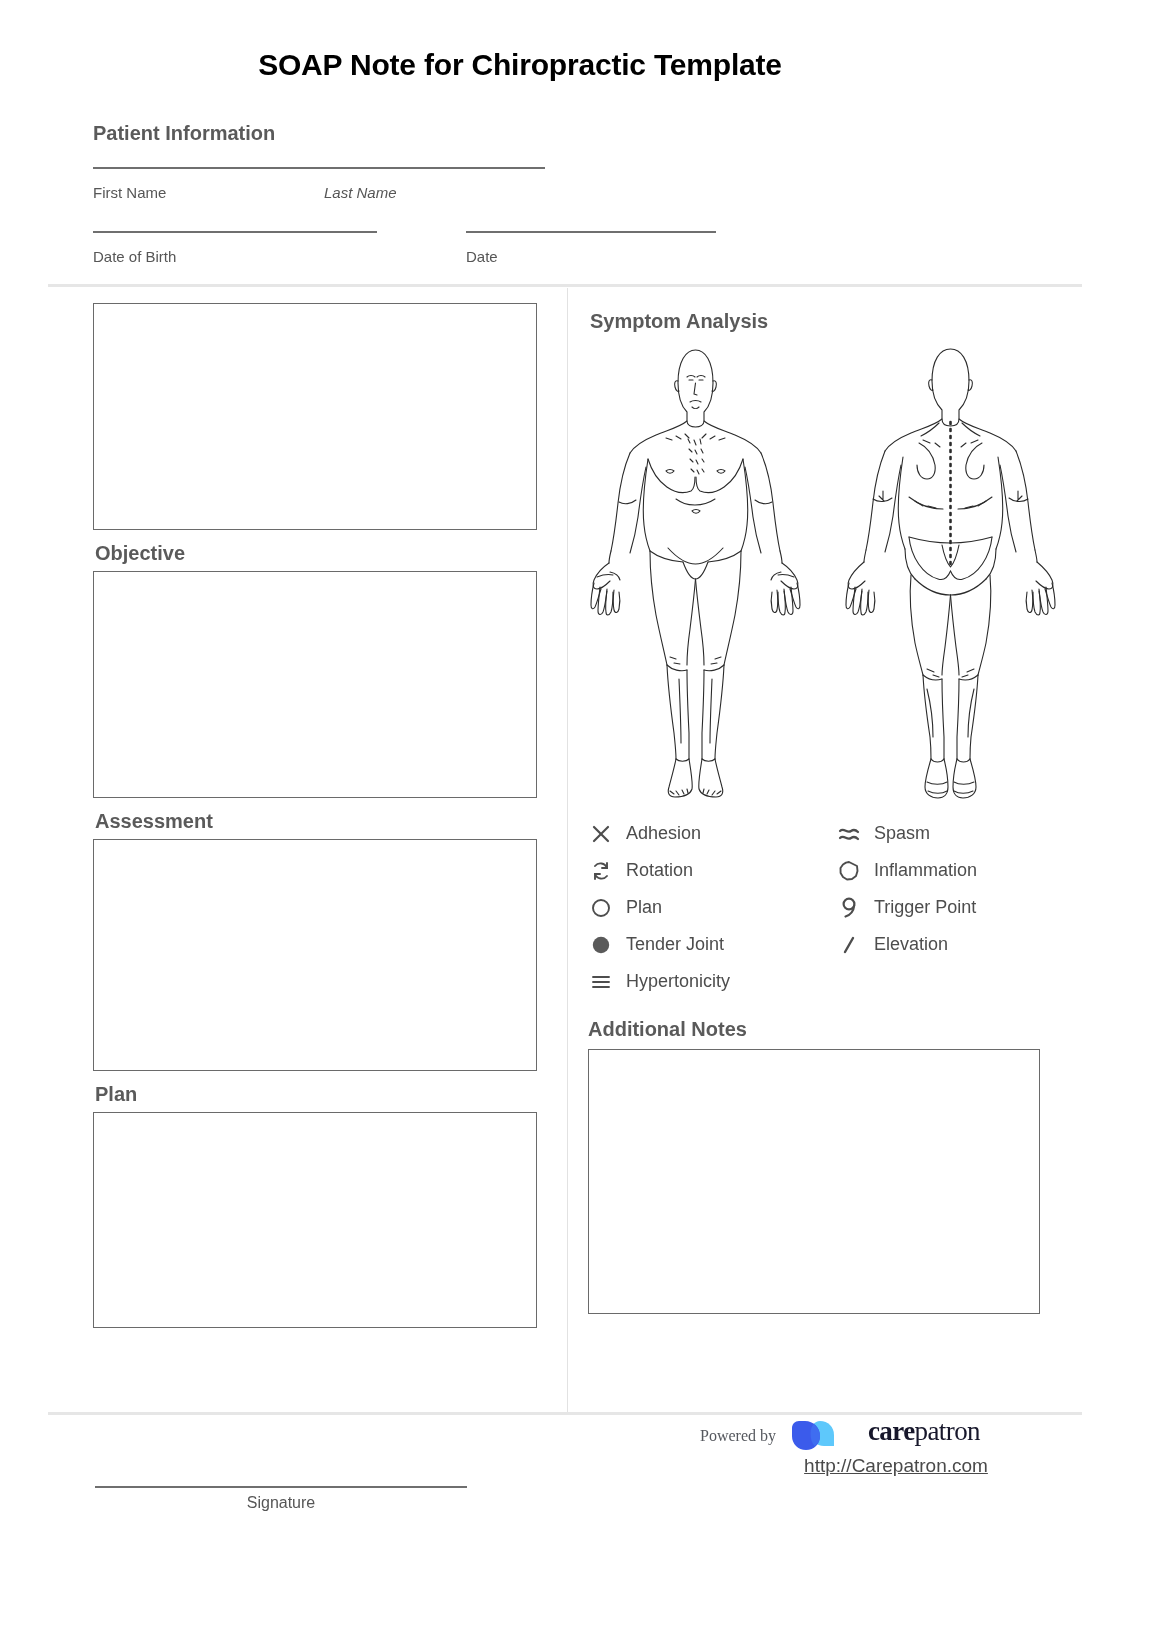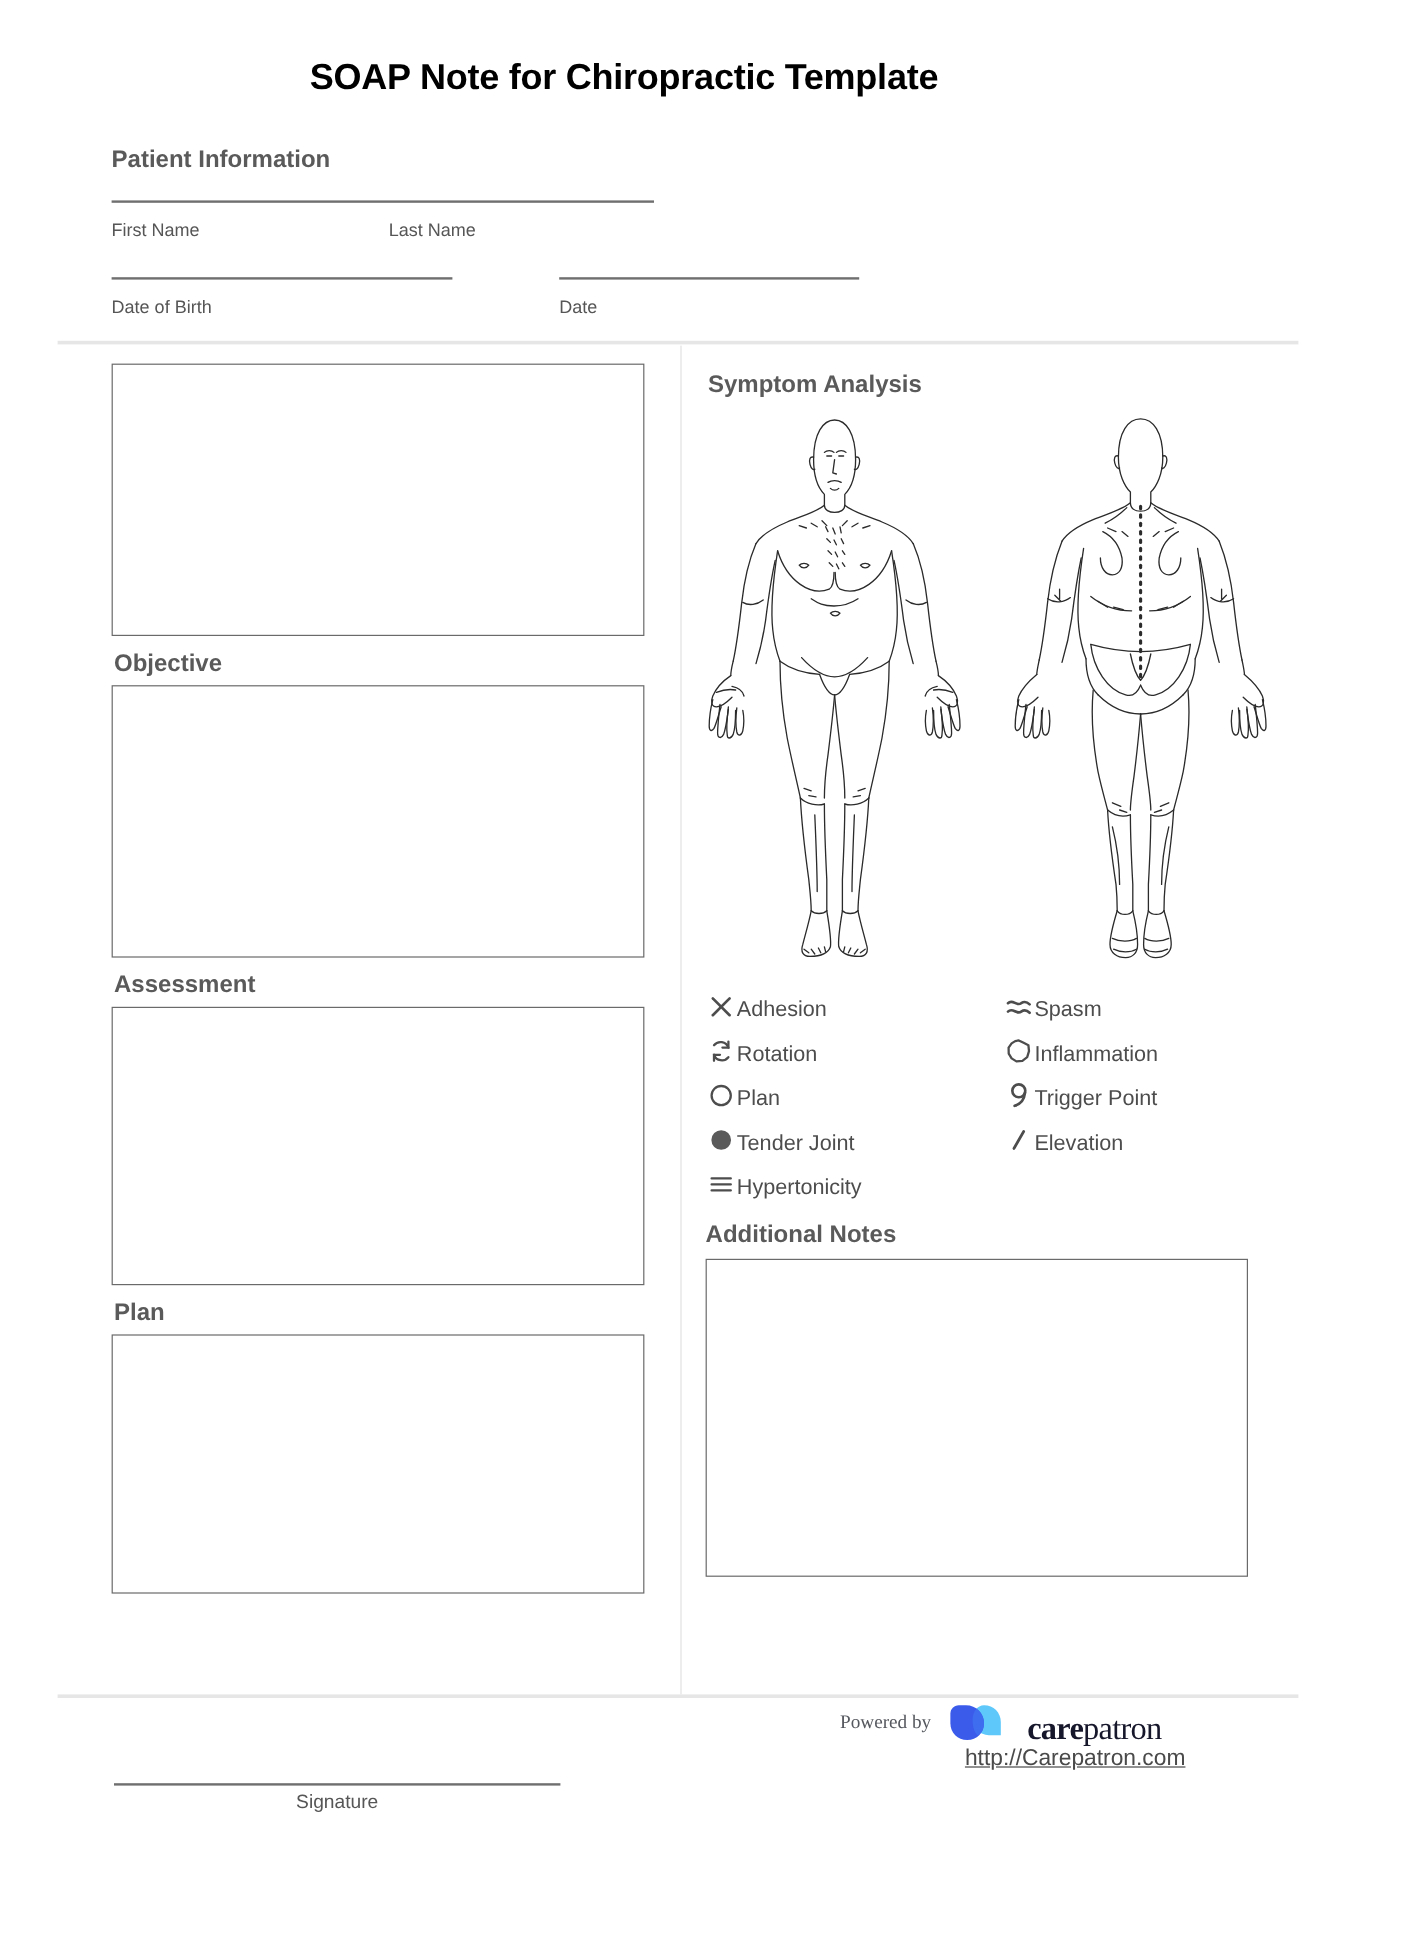--- a/index.html
+++ b/index.html
@@ -63,21 +63,21 @@
   .field-label {
     position: absolute;
     font-size: 15px;
     color: #565656;
     top: 17px;
   }
 
   
   .line-name   { left: 0px;   width: 452px; top: 0px; }
   .lbl-first   { left: 0px; }
-  .lbl-last    { left: 231px; }
+  .lbl-last    { left: 231px; font-style: italic; }
 
   
   .line-dob    { left: 0px;   width: 284px; top: 0px; }
   .line-date   { left: 373px; width: 250px; top: 0px; }
   .lbl-dob     { left: 0px; }
   .lbl-date    { left: 373px; }
 
   
   .hr-top {
     position: absolute;
@@ -155,21 +155,22 @@
   .legend {
     position: relative;
     margin-top: 6px;
     display: grid;
     grid-template-columns: 248px 222px;
     grid-auto-rows: 37px;
     align-items: center;
   }
   .legend-item {
     display: flex;
-    align-items: flex-end;
+    align-items: center;
+    gap: 12px;
     height: 37px;
   }
   .legend-icon {
     width: 26px;
     min-width: 26px;
     height: 26px;
     display: flex;
     align-items: center;
     justify-content: center;
   }
@@ -223,22 +224,22 @@
     gap: 14px;
     font-family: Liberation Serif, serif;
   }
   .powered-text {
     font-size: 16px;
     color: #55585e;
     white-space: nowrap;
   }
   .logo-row {
     display: flex;
-    align-items: flex-end;
-    gap: 14px;
+    align-items: flex-start;
+    gap: 26px;
   }
   .logo-mark { width: 52px; height: 36px; }
   .logo-word {
     font-size: 27px;
     line-height: 1;
     color: #17172b;
     letter-spacing: -0.6px;
     white-space: nowrap;
   }
   .logo-word b { font-weight: bold; }

